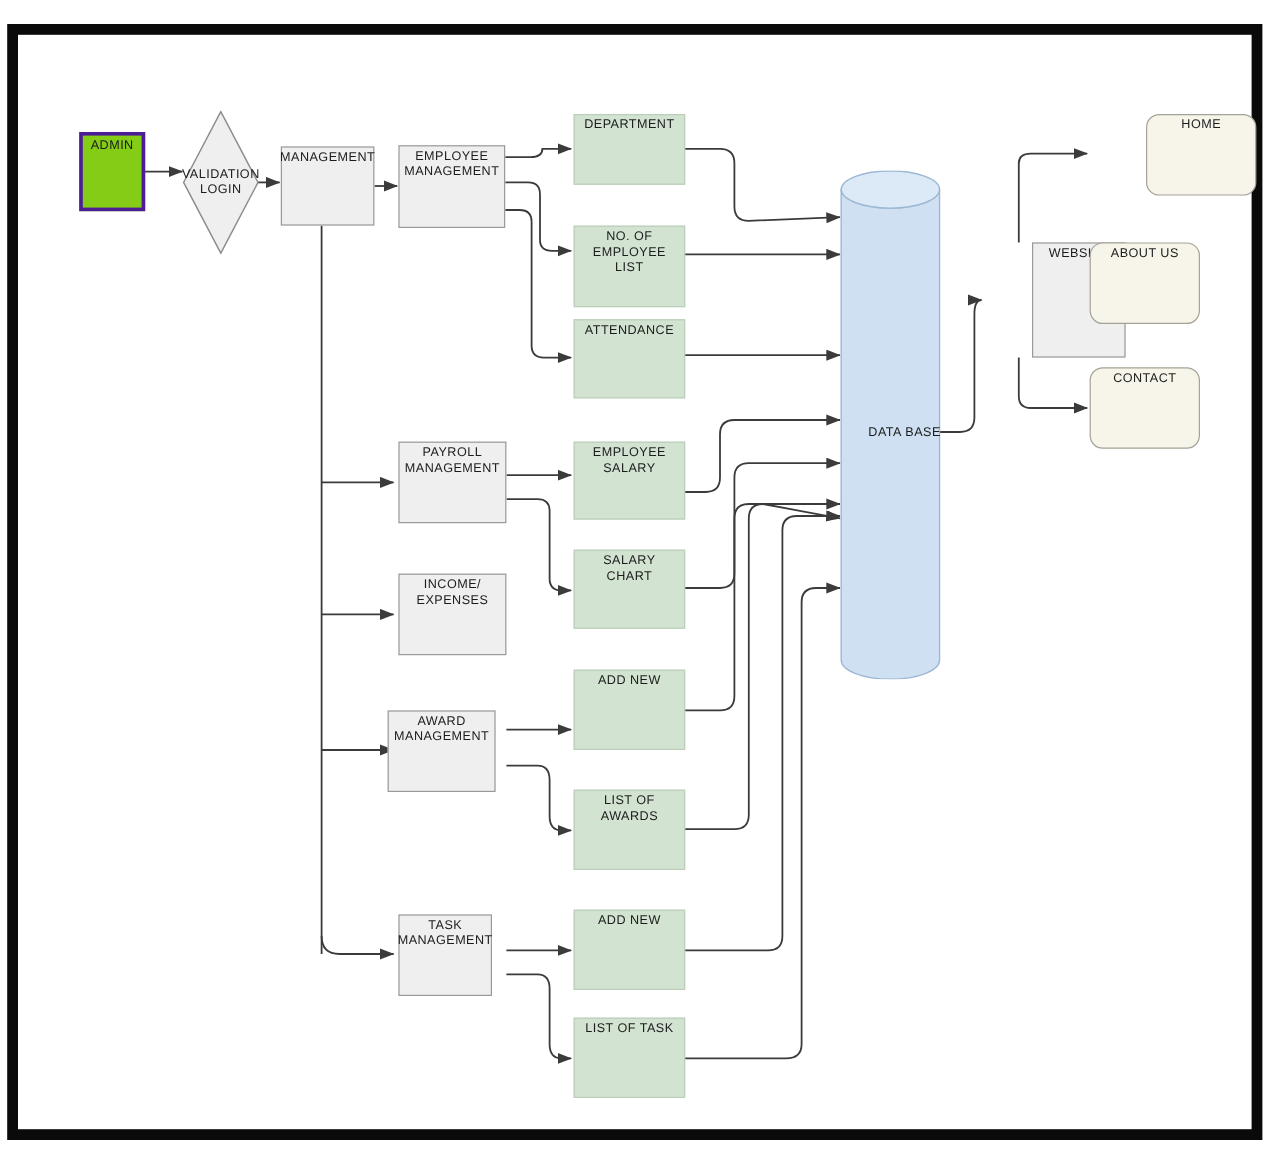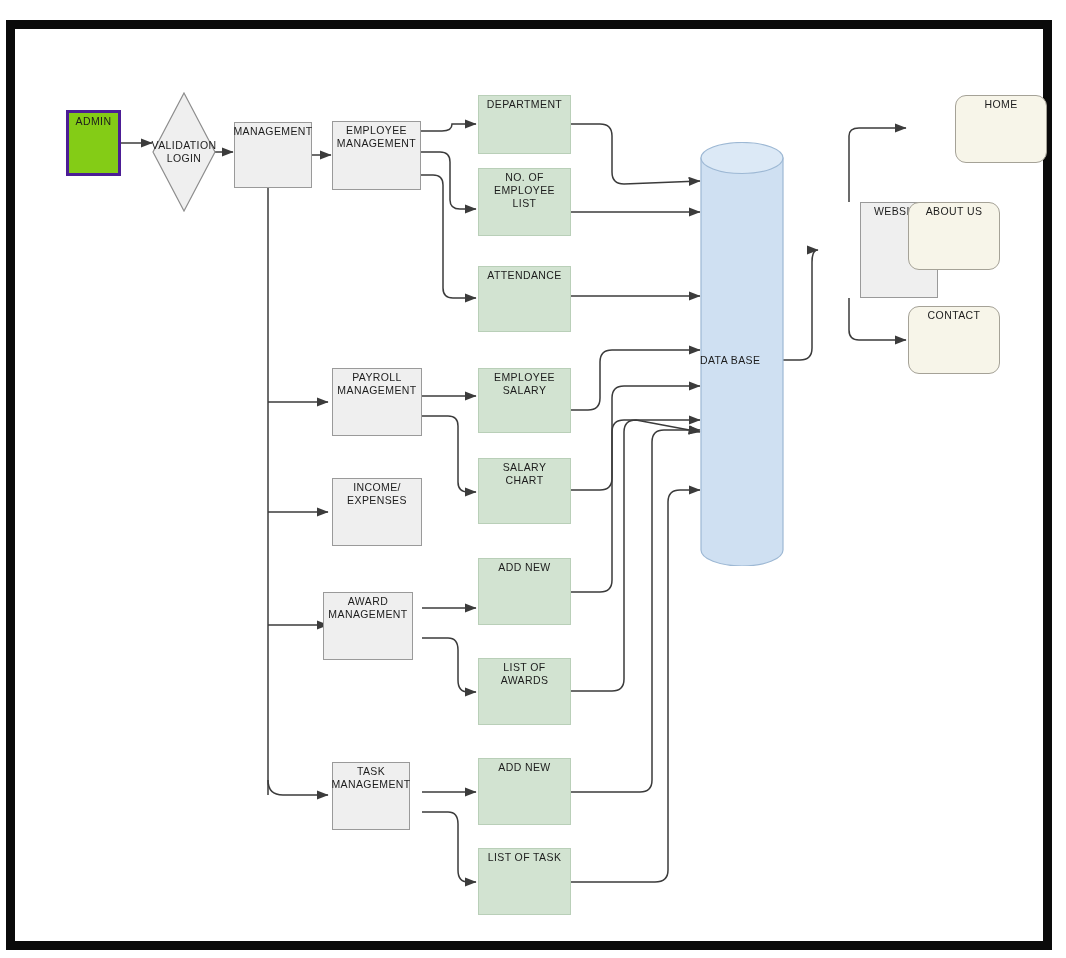--- a/index.html
+++ b/index.html
@@ -94,21 +94,21 @@
     line-height: 1.25;
     letter-spacing: 0.4px;
   }
   .cyl-wrap {
     position: absolute;
   }
   .cyl-label {
     position: absolute;
     left: 0;
     width: 100%;
-    text-align: left;
+    text-align: right;
     font-size: 10.5px;
     color: #1c1c1c;
     letter-spacing: 0.4px;
   }
   .lbl2 { white-space: pre-line; }
 </style>
 </head>
 <body>
 
 <div id="page">
@@ -224,21 +224,21 @@
 
     <div class="node grey" style="left:332px; top:762px; width:78px; height:68px;">
       <span class="lbl2">TASK
 MANAGEMENT</span>
     </div>
 
     <div class="node green" style="left:478px; top:95px; width:93px; height:59px;">
       <span class="lbl2">DEPARTMENT</span>
     </div>
 
-    <div class="node green" style="left:478px; top:168px; width:93px; height:68px;">
+    <div class="node green" style="left:478px; top:188px; width:93px; height:68px;">
       <span class="lbl2">NO. OF
 EMPLOYEE
 LIST</span>
     </div>
 
     <div class="node green" style="left:478px; top:266px; width:93px; height:66px;">
       <span class="lbl2">ATTENDANCE</span>
     </div>
 
     <div class="node green" style="left:478px; top:368px; width:93px; height:65px;">

